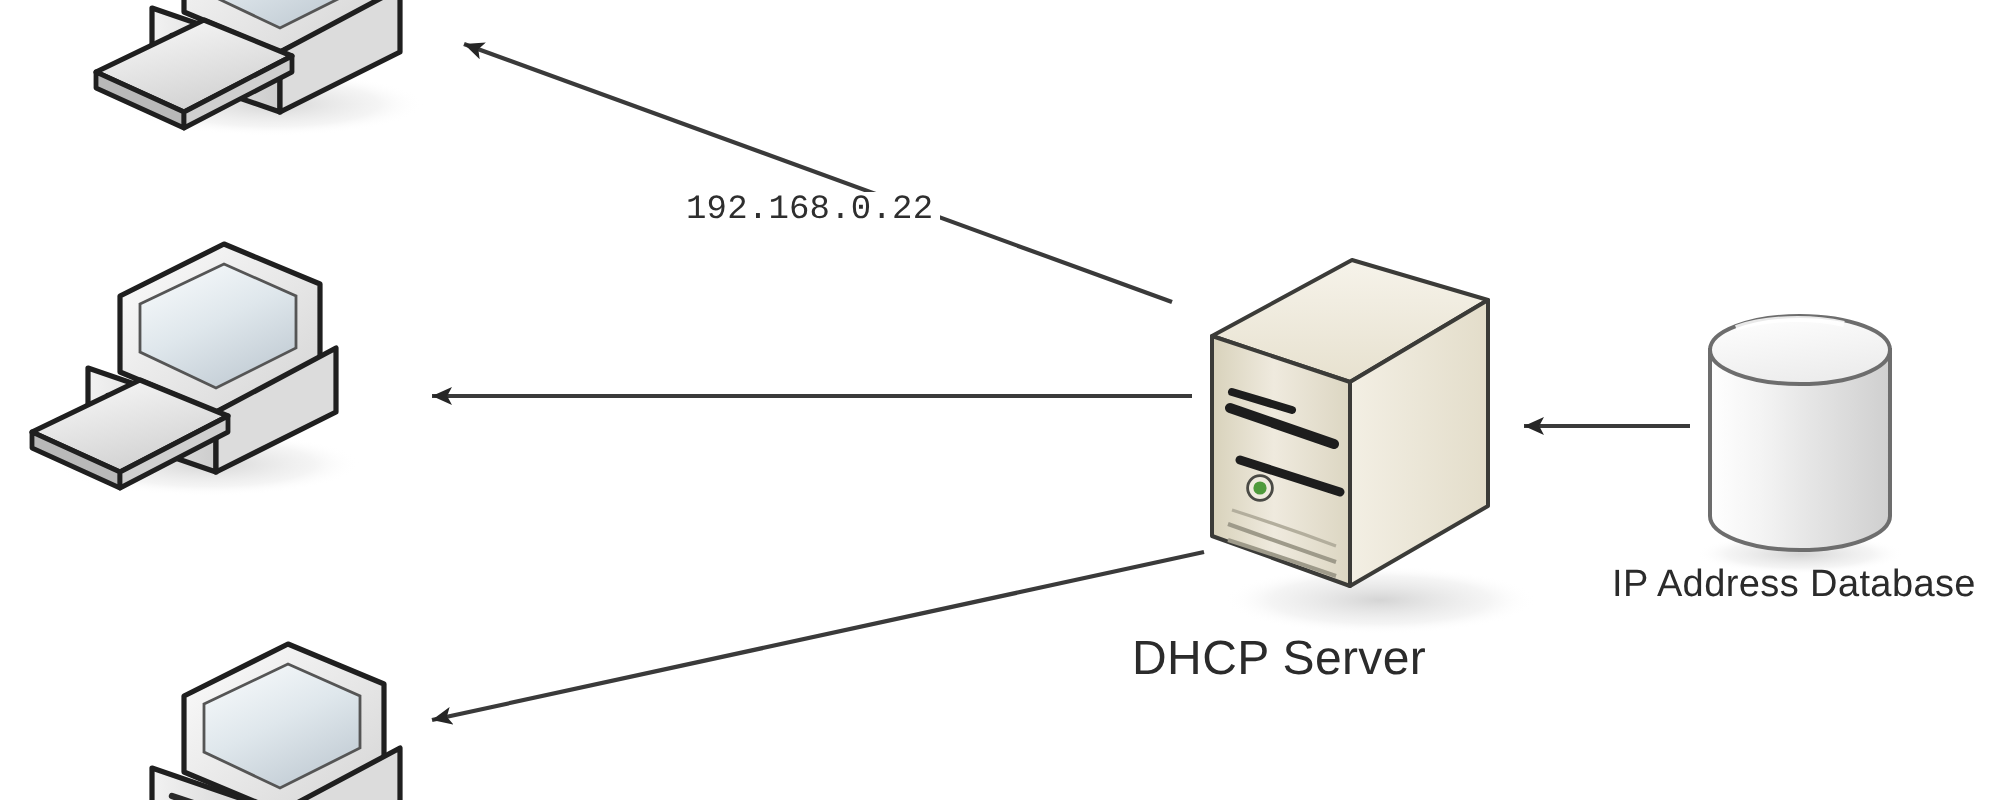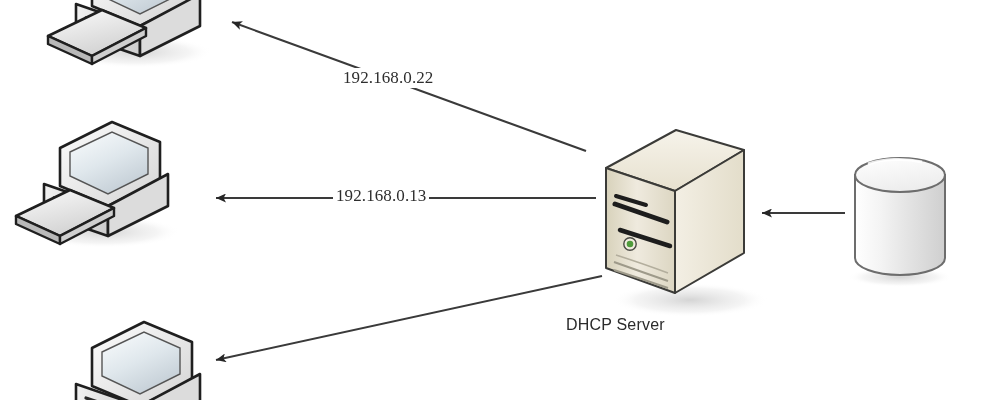--- a/index.html
+++ b/index.html
@@ -27,31 +27,32 @@
   .node-label {
     position: absolute;
     color: #2b2b2b;
     font-family: "Liberation Sans", sans-serif;
     white-space: nowrap;
     letter-spacing: 0.2px;
   }
   .link-label {
     position: absolute;
     color: #2e2e2e;
-    font-family: Liberation Serif, serif;
+    font-family: Liberation Mono, monospace;
     font-size: 17px;
     white-space: nowrap;
     background: #ffffff;
     padding: 0 3px;
     letter-spacing: 0.1px;
+    margin-top: 28px;
   }
   #label-dhcp-server {
     left: 566px;
     top: 316px;
-    font-size: 16px;
+    font-size: 24px;
   }
   #label-ip-database {
     left: 806px;
     top: 282px;
     font-size: 19px;
   }
   #label-ip-22 { left: 340px; top: 68px; }
   #label-ip-13 { left: 333px; top: 186px; }
   #label-ip-77 { left: 320px; top: 311px; }
 </style>
@@ -192,19 +193,19 @@
       <polygon points="36,56 100,78 100,108 36,86" fill="url(#gradBase)" stroke="#1f1f1f" stroke-width="2.6" stroke-linejoin="round"></polygon>
       <polygon points="100,78 160,46 160,78 100,108" fill="#dcdcdc" stroke="#1f1f1f" stroke-width="2.6" stroke-linejoin="round"></polygon>
       <path d="M46,70 L88,84" stroke="#2a2a2a" stroke-width="3.2" stroke-linecap="round"></path>
       <path d="M46,80 L88,94" stroke="#2a2a2a" stroke-width="3.2" stroke-linecap="round"></path>
     </g>
 
   </svg>
 
   <div class="link-label" id="label-ip-22">192.168.0.22</div>
 
-  <div class="link-label" id="label-ip-13">192.168.0.13</div>
 
 
   <div class="node-label" id="label-dhcp-server">DHCP Server</div>
 
+  <div class="node-label" id="label-ip-database">IP Address Database</div>
 
 </div>
 
 </body></html>

